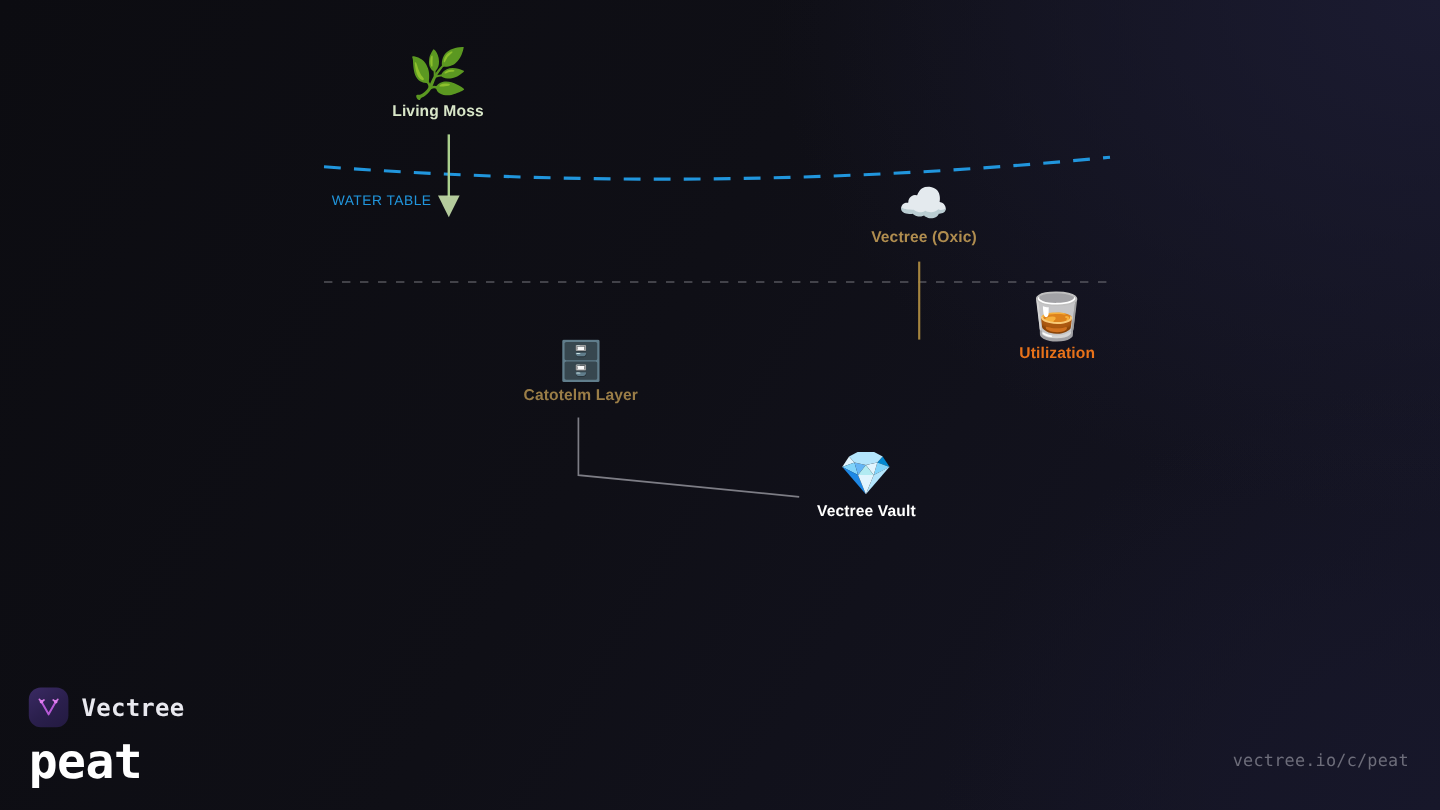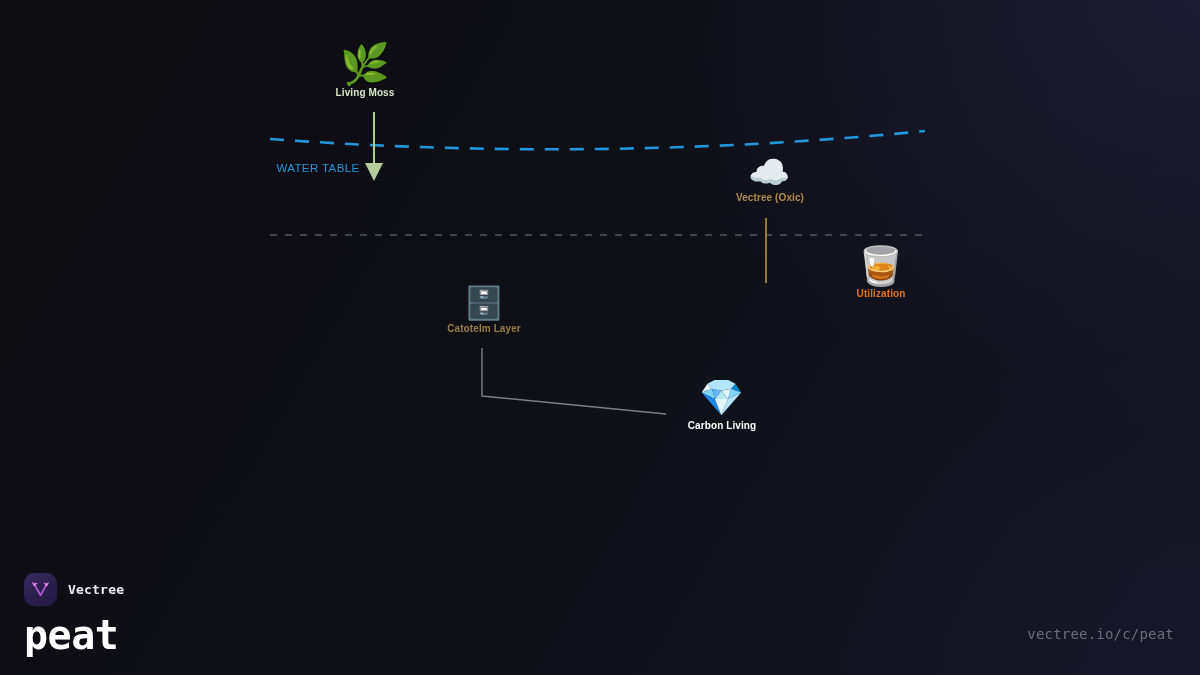--- a/index.html
+++ b/index.html
@@ -44,21 +44,21 @@
   }
   .node-icon {
     font-size: 38px;
     line-height: 44px;
     display: block;
     font-family: "DejaVu Sans", sans-serif;
   }
   .node-label {
     display: block;
     margin-top: 1px;
-    font-size: 10px;
+    font-size: 13px;
     font-weight: bold;
     letter-spacing: 0.1px;
     font-family: "Liberation Sans", sans-serif;
   }
 
   
   .axis-caption {
     position: absolute;
     transform: translate(-50%, -50%);
     font-size: 11.5px;
@@ -83,21 +83,21 @@
     height: 33px;
     border-radius: 10px;
     background: linear-gradient(145deg, #3a2a63 0%, #2a1f4c 55%, #231a41 100%);
     display: flex;
     align-items: center;
     justify-content: center;
     flex: none;
   }
   #brand-name {
     font-family: "DejaVu Sans Mono", monospace;
-    font-size: 13px;
+    font-size: 20px;
     font-weight: bold;
     color: #e9e9ef;
     letter-spacing: 0.2px;
   }
   #page-title {
     margin-top: 9px;
     font-family: "DejaVu Sans Mono", monospace;
     font-size: 40px;
     font-weight: bold;
     color: #ffffff;
@@ -154,21 +154,21 @@
       <span class="node-label" style="color:#9a7d47;">Catotelm Layer</span>
     </div>
 
     <div class="node" style="left:881px; top:272px;">
       <span class="node-icon" style="font-size:38px; line-height:42px;">🥃</span>
       <span class="node-label" style="color:#e8721a;">Utilization</span>
     </div>
 
     <div class="node" style="left:722px; top:404px;">
       <span class="node-icon" style="font-size:36px; line-height:42px;">💎</span>
-      <span class="node-label" style="color:#ffffff;">Carbon Living</span>
+      <span class="node-label" style="color:#ffffff;">Vectree Vault</span>
     </div>
 
   </div>
 
   <div id="footer-brand">
     <div id="brand-row">
       <div id="brand-logo">
         <svg width="21" height="21" viewBox="0 0 24 24" xmlns="http://www.w3.org/2000/svg">
           <path d="M5.2 6.6 L12 18.6 L18.8 6.6" fill="none" stroke="#b659d6" stroke-width="1.9" stroke-linecap="round" stroke-linejoin="round"></path>
           <path d="M5.2 6.6 L3.2 4.4 M5.2 6.6 L7.6 4.9" fill="none" stroke="#d87ae8" stroke-width="1.6" stroke-linecap="round"></path>

